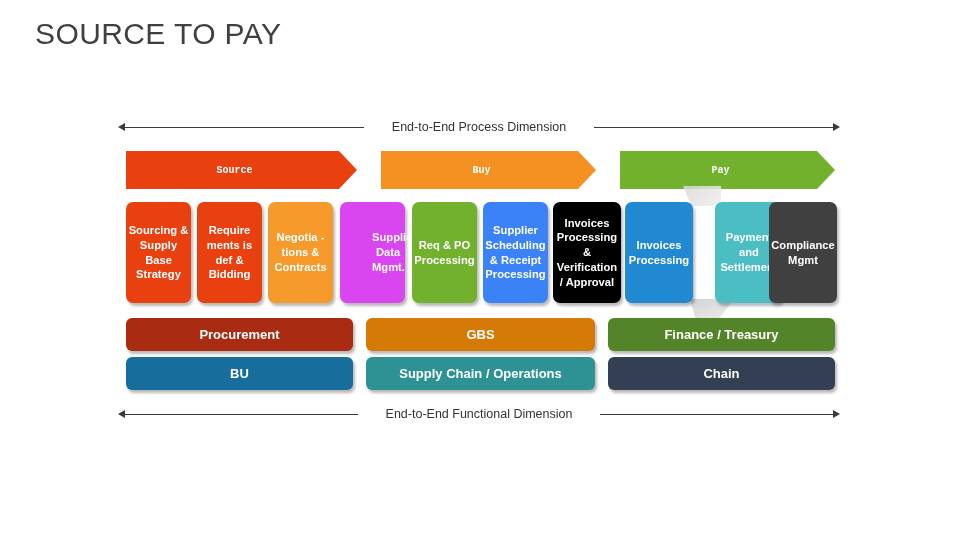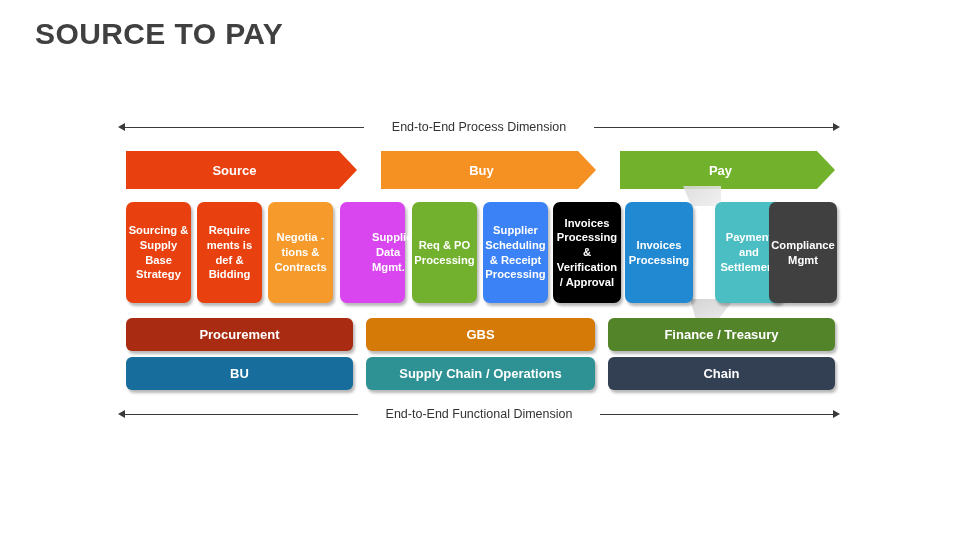--- a/index.html
+++ b/index.html
@@ -15,21 +15,21 @@
     position: relative;
     width: 960px; height: 540px;
     background: #ffffff;
   }
 
   
   #page-title {
     position: absolute;
     left: 35px; top: 17px;
     font-size: 30px;
-    font-weight: bold;
+    font-weight: normal;
     letter-spacing: 0.4px;
     color: #404040;
   }
 
   
   .dim-row {
     position: absolute;
     left: 118px;
     width: 722px;
     height: 22px;
@@ -80,24 +80,25 @@
     width: 960px; height: 38px;
   }
   .chevron {
     position: absolute;
     top: 0;
     height: 38px;
     display: flex;
     align-items: center;
     justify-content: center;
     color: #ffffff;
-    font-size: 13px;
+    font-size: 10px;
     font-weight: bold;
     clip-path: polygon(0 0, calc(100% - 18px) 0, 100% 50%, calc(100% - 18px) 100%, 0 100%);
     filter: drop-shadow(2px 3px 2px rgba(0,0,0,0.30));
+    font-family: Liberation Mono, monospace;
   }
   .chevron .chev-label { transform: translateX(-7px); }
 
   
   #card-row {
     position: absolute;
     left: 0; top: 202px;
     width: 960px; height: 101px;
   }
   .card {

